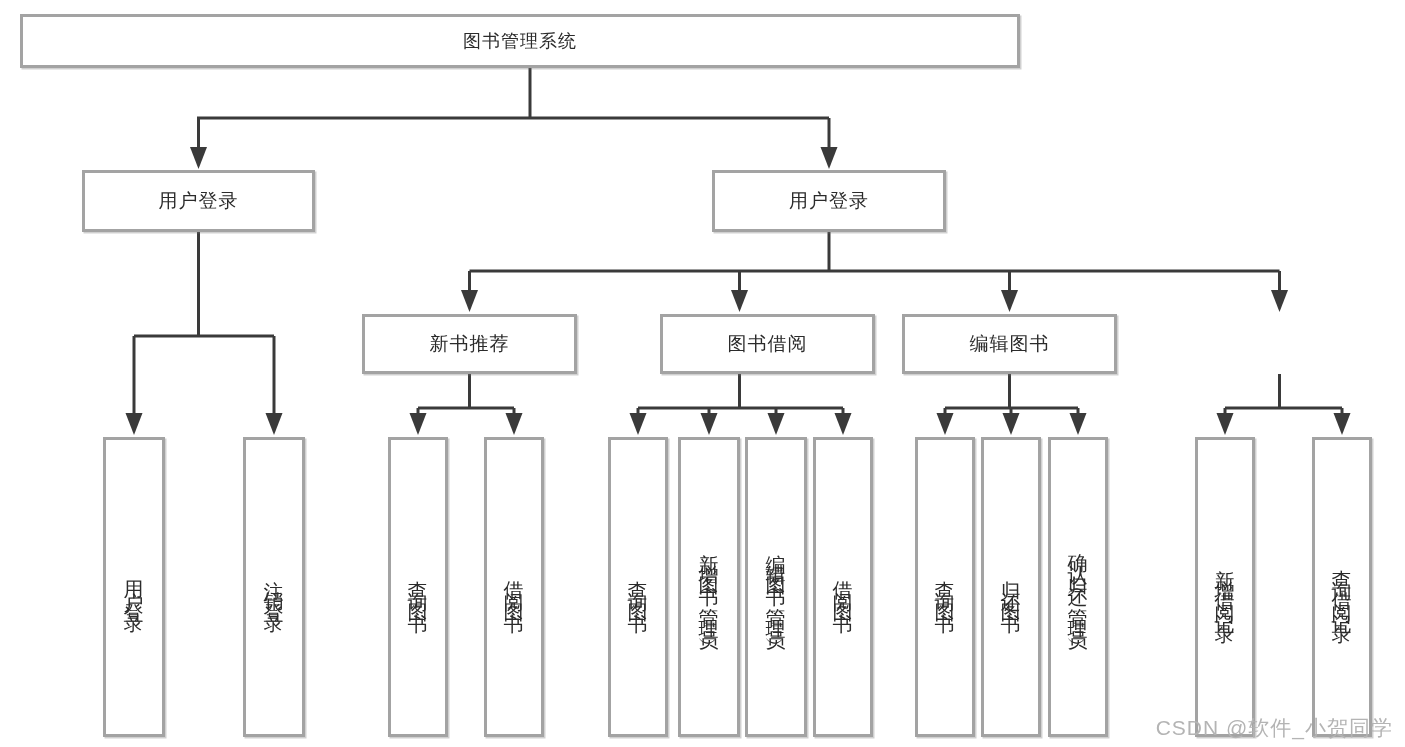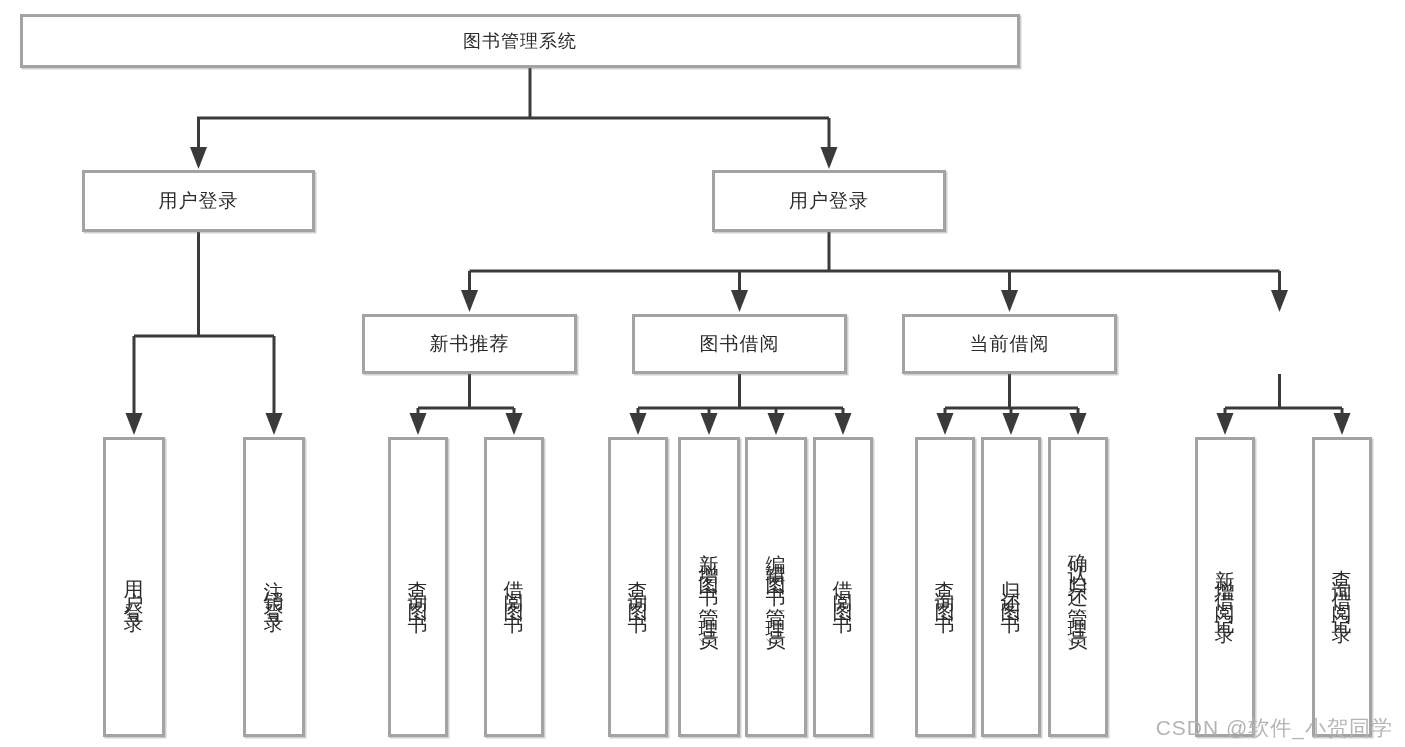--- a/index.html
+++ b/index.html
@@ -139,25 +139,25 @@
   <div class="node" style="left:82px;top:170px;width:233px;height:62px">
     <span class="hlabel">用户登录</span>
   </div>
   <div class="node" style="left:712px;top:170px;width:234px;height:62px">
     <span class="hlabel">用户登录</span>
   </div>
 
   <div class="node" style="left:362px;top:314px;width:215px;height:60px">
     <span class="hlabel">新书推荐</span>
   </div>
-  <div class="node" style="left:632px;top:314px;width:215px;height:60px">
+  <div class="node" style="left:660px;top:314px;width:215px;height:60px">
     <span class="hlabel">图书借阅</span>
   </div>
   <div class="node" style="left:902px;top:314px;width:215px;height:60px">
-    <span class="hlabel">当前借阅</span>
+    <span class="hlabel">编辑图书</span>
   </div>
 
   <div class="node" style="left:103px;top:437px;width:62px;height:300px">
     <span class="vtext">用户登录</span>
   </div>
   <div class="node" style="left:243px;top:437px;width:62px;height:300px">
     <span class="vtext">注销登录</span>
   </div>
 
   <div class="node" style="left:388px;top:437px;width:60px;height:300px">

